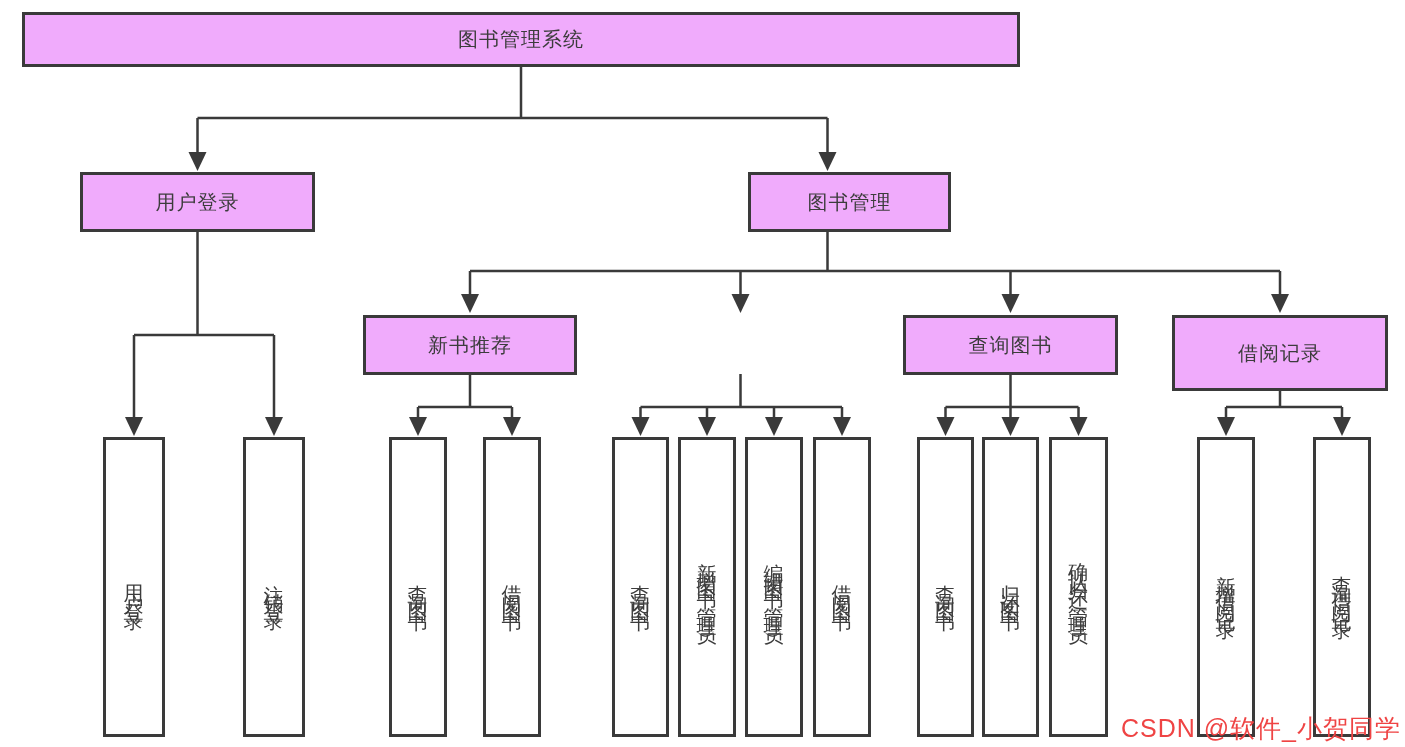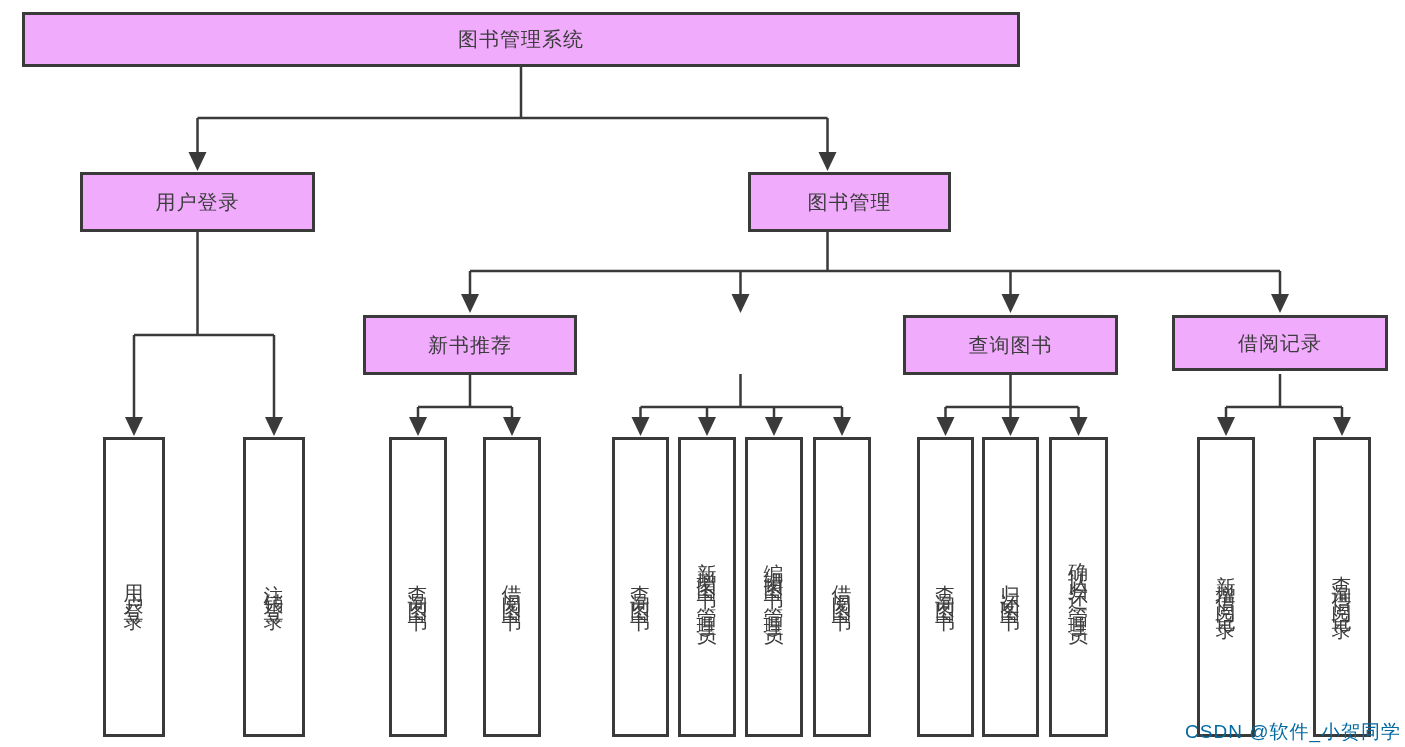--- a/index.html
+++ b/index.html
@@ -52,22 +52,22 @@
     writing-mode: vertical-rl;
     text-orientation: mixed;
     letter-spacing: 9px;
     line-height: 1;
     white-space: nowrap;
   }
   #watermark {
     position: absolute;
     right: 4px;
     bottom: 2px;
-    font-size: 19px;
-    color: #0369a1;
+    font-size: 25px;
+    color: #ef4444;
     letter-spacing: 1px;
     z-index: 3;
   }
   .line {
     stroke: #3a3a3a;
     stroke-width: 2.5;
     fill: none;
   }
   .arrow {
     fill: #3a3a3a;
@@ -122,21 +122,21 @@
   <div class="hbox" style="left:710px; top:172px; width:203px; height:60px;margin-left:38px;">
     <span>图书管理</span>
   </div>
 
   <div class="hbox" style="left:363px; top:315px; width:214px; height:60px;">
     <span>新书推荐</span>
   </div>
   <div class="hbox" style="left:903px; top:315px; width:215px; height:60px;">
     <span>查询图书</span>
   </div>
-  <div class="hbox" style="left:1172px; top:315px; width:216px; height:56px;">
+  <div class="hbox" style="left:1172px; top:315px; width:216px; height:76px;">
     <span>借阅记录</span>
   </div>
 
   <div class="vbox" style="left:103px; width:62px;">
     <span class="vtext">用户登录</span>
   </div>
   <div class="vbox" style="left:243px; width:62px;">
     <span class="vtext">注销登录</span>
   </div>
 

